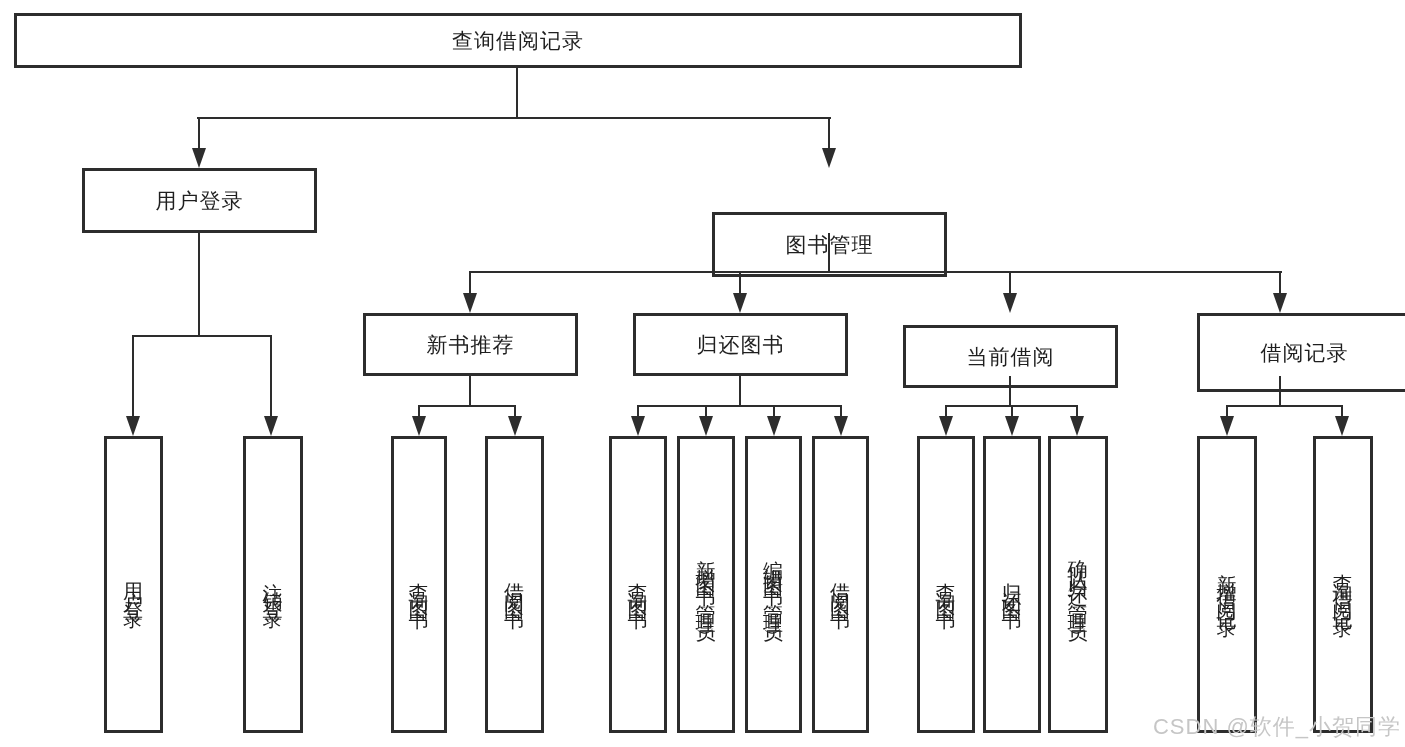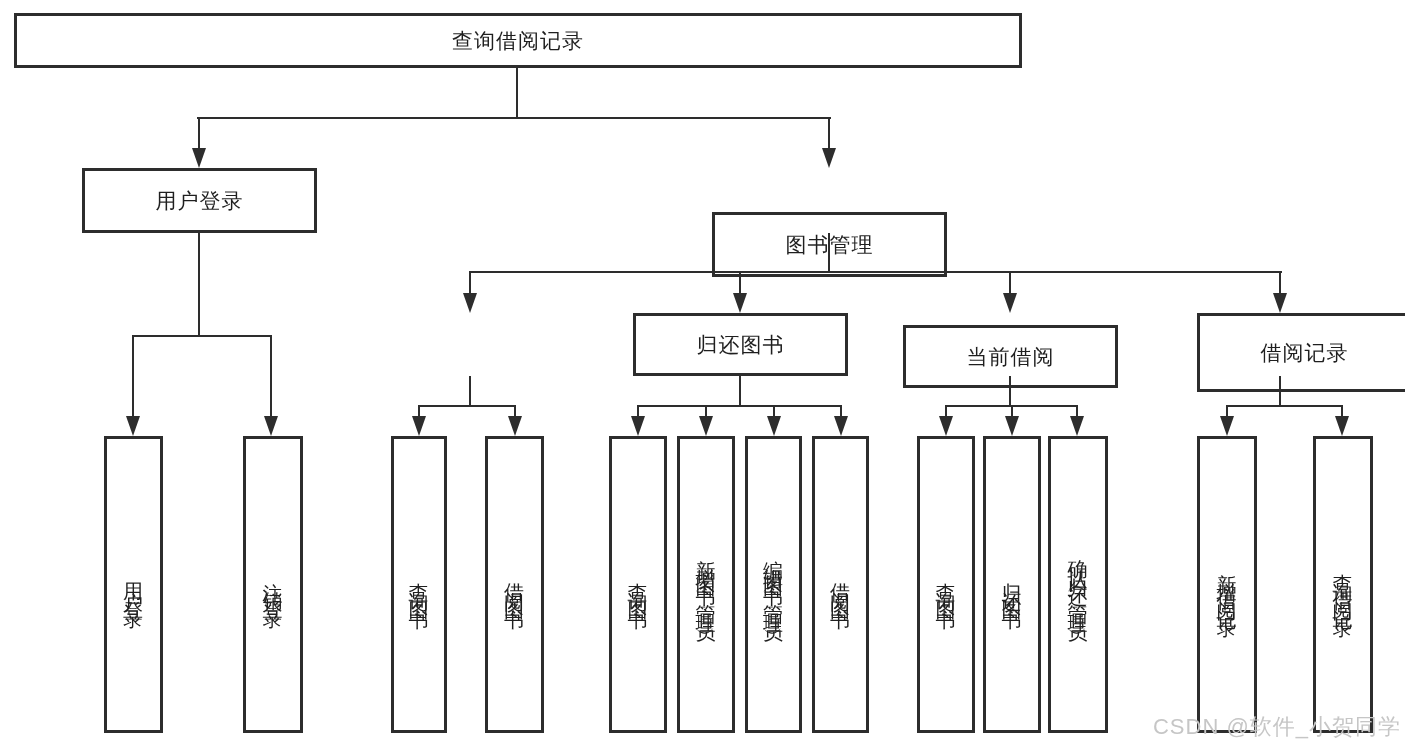--- a/index.html
+++ b/index.html
@@ -79,20 +79,23 @@
   </div>
 
   <div class="box" style="left:82px; top:168px; width:235px; height:65px;">
     <span>用户登录</span>
   </div>
 
   <div class="box" style="left:712px; top:164px; width:235px; height:65px;margin-top:48px;">
     <span>图书管理</span>
   </div>
 
+  <div class="box" style="left:363px; top:313px; width:215px; height:63px;">
+    <span>新书推荐</span>
+  </div>
 
   <div class="box" style="left:633px; top:313px; width:215px; height:63px;">
     <span>归还图书</span>
   </div>
 
   <div class="box" style="left:903px; top:313px; width:215px; height:63px;margin-top:12px;">
     <span>当前借阅</span>
   </div>
 
   <div class="box" style="left:1197px; top:313px; width:215px; height:79px;text-align:center;">

